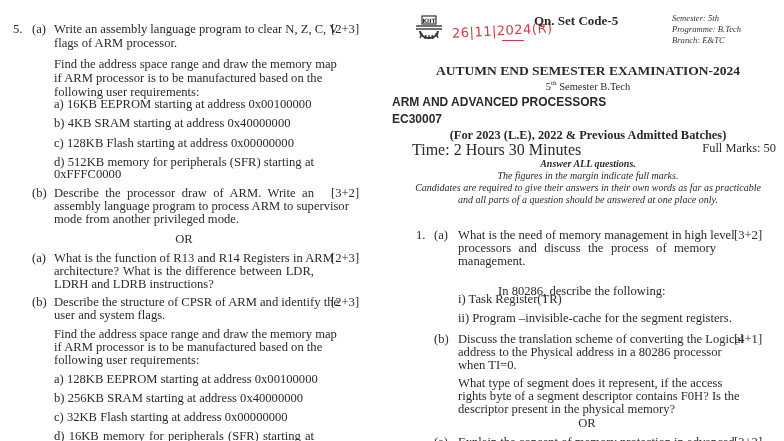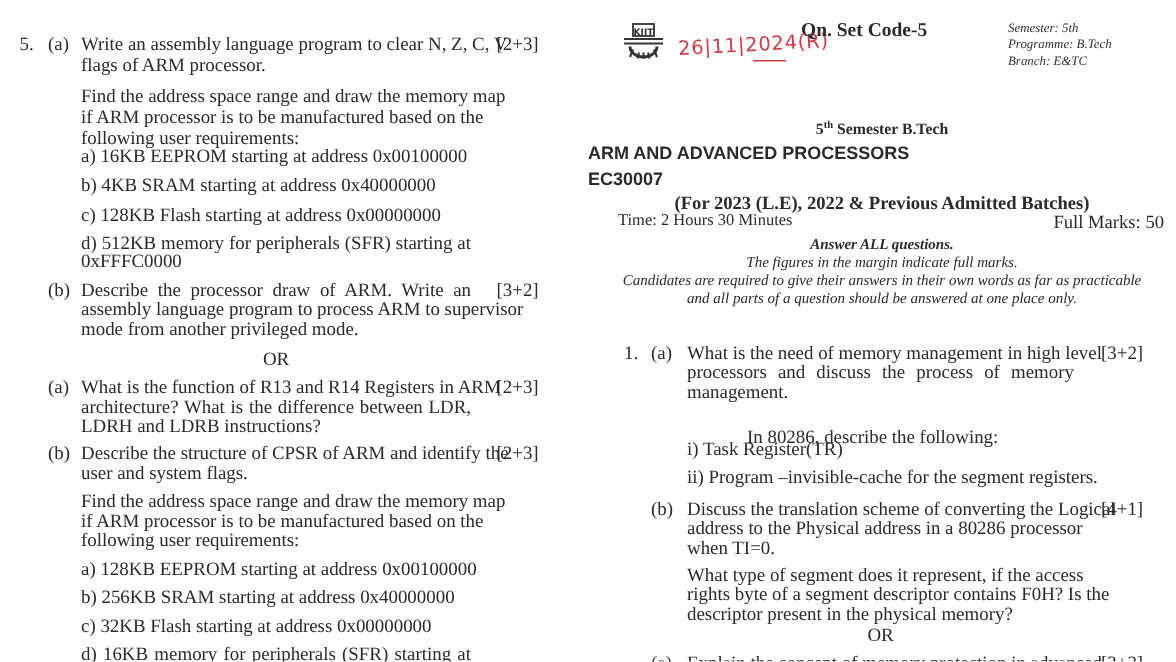--- a/index.html
+++ b/index.html
@@ -13,21 +13,21 @@
     .right { left:392px; width:392px; }
     .abs { position:absolute; }
     .line { position:absolute; font-size:12.6px; line-height:15px; white-space:nowrap; }
     .just { text-align:justify; text-align-last:justify; }
     .num { position:absolute; font-size:12.6px; line-height:15px; }
     .marks { position:absolute; font-size:12.6px; line-height:15px; }
     .or { position:absolute; font-size:12.6px; line-height:15px; text-align:center; }
     .header-top .qset { font-weight:bold; font-size:13px; }
     .meta { font-style:italic; font-size:8.6px; line-height:11px; color:#333; }
     .exam-title { font-weight:bold; font-size:13.5px; text-align:center; }
-    .sem { font-weight:bold; font-size:10.5px; text-align:center; }
+    .sem { font-weight:normal; font-size:10.5px; text-align:center; }
     .course { font-family:"Liberation Sans", "DejaVu Sans", sans-serif; font-weight:bold; font-size:12px; text-align:left; }
     .batches { font-weight:bold; font-size:12.4px; text-align:center; }
     .instr { font-style:italic; font-size:10px; line-height:12px; text-align:center; }
     .u { }
     .handwriting { color:#d23a4a; font-family:"DejaVu Sans", sans-serif; font-size:13px; letter-spacing:0.5px; transform:rotate(-3deg); }
   </style>
 </head>
 <body>
 
 <div class="page left">
@@ -97,27 +97,28 @@
   <div class="abs" style="left:110px;top:40px;width:22px;height:1px;background:#d23a4a;"></div>
   <div class="abs header-top" style="left:142px;top:11px;">
     <span class="qset">Qn. Set Code-5</span>
   </div>
   <div class="abs meta" style="left:280px;top:13px;">
     <div>Semester: 5th</div>
     <div>Programme: B.Tech</div>
     <div>Branch: E&amp;TC</div>
   </div>
 
+  <div class="abs exam-title" style="left:0;top:63px;width:392px;">AUTUMN END SEMESTER EXAMINATION-2024</div>
   <div class="abs sem" style="left:0;top:79px;width:392px;">
     <span>5</span><sup style="font-size:7px;">th</sup><span> Semester B.Tech</span>
   </div>
   <div class="abs course" style="left:0;top:95px;width:392px;">ARM AND ADVANCED PROCESSORS</div>
   <div class="abs course" style="left:0;top:112px;width:392px;">EC30007</div>
   <div class="abs batches" style="left:0;top:128px;width:392px;">(For 2023 (L.E), 2022 &amp; Previous Admitted Batches)</div>
-  <div class="abs" style="left:20px;top:141px;font-size:11px;">Time: 2 Hours 30 Minutes</div>
+  <div class="abs" style="left:20px;top:141px;font-size:16px;">Time: 2 Hours 30 Minutes</div>
   <div class="abs" style="right:8px;top:141px;font-size:12.4px;">Full Marks: 50</div>
 
   <div class="abs instr" style="left:0;top:158px;width:392px;">
     <div style="font-weight:bold;">Answer ALL questions.</div>
     <div>The figures in the margin indicate full marks.</div>
     <div>Candidates are required to give their answers in their own words as far as practicable</div>
     <div><span>and </span><span class="u">all parts of a question should be answered at one place only</span><span>.</span></div>
   </div>
 
   <span class="num" style="left:24px;top:228px;">1.</span>

